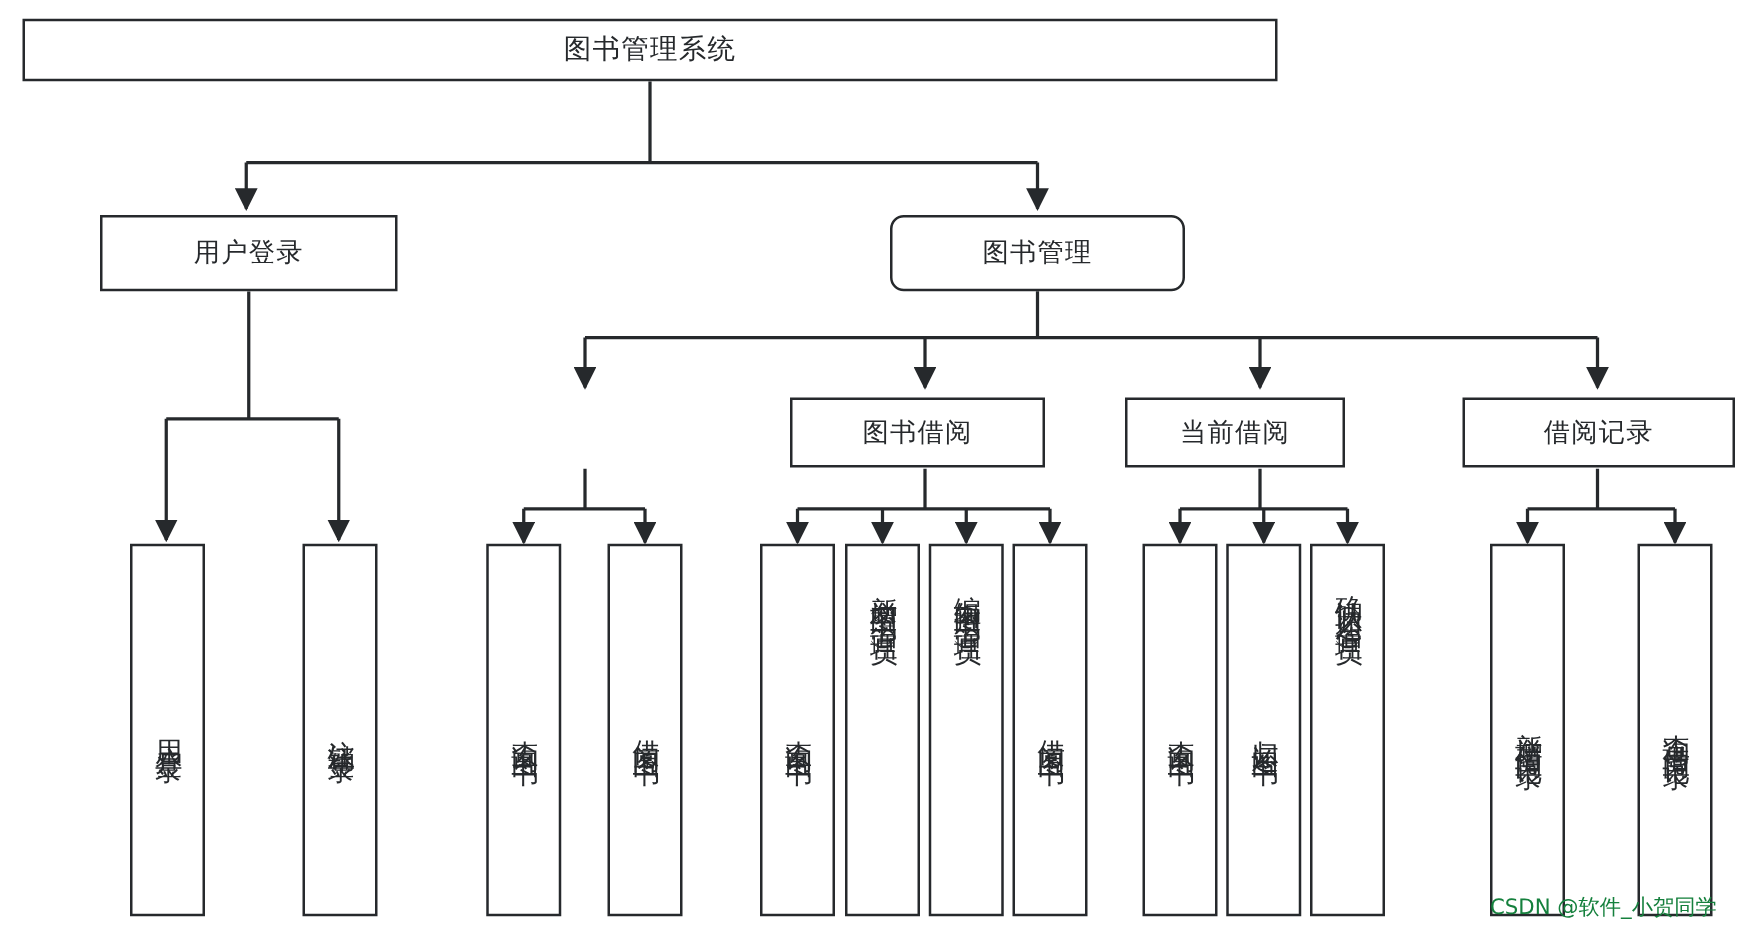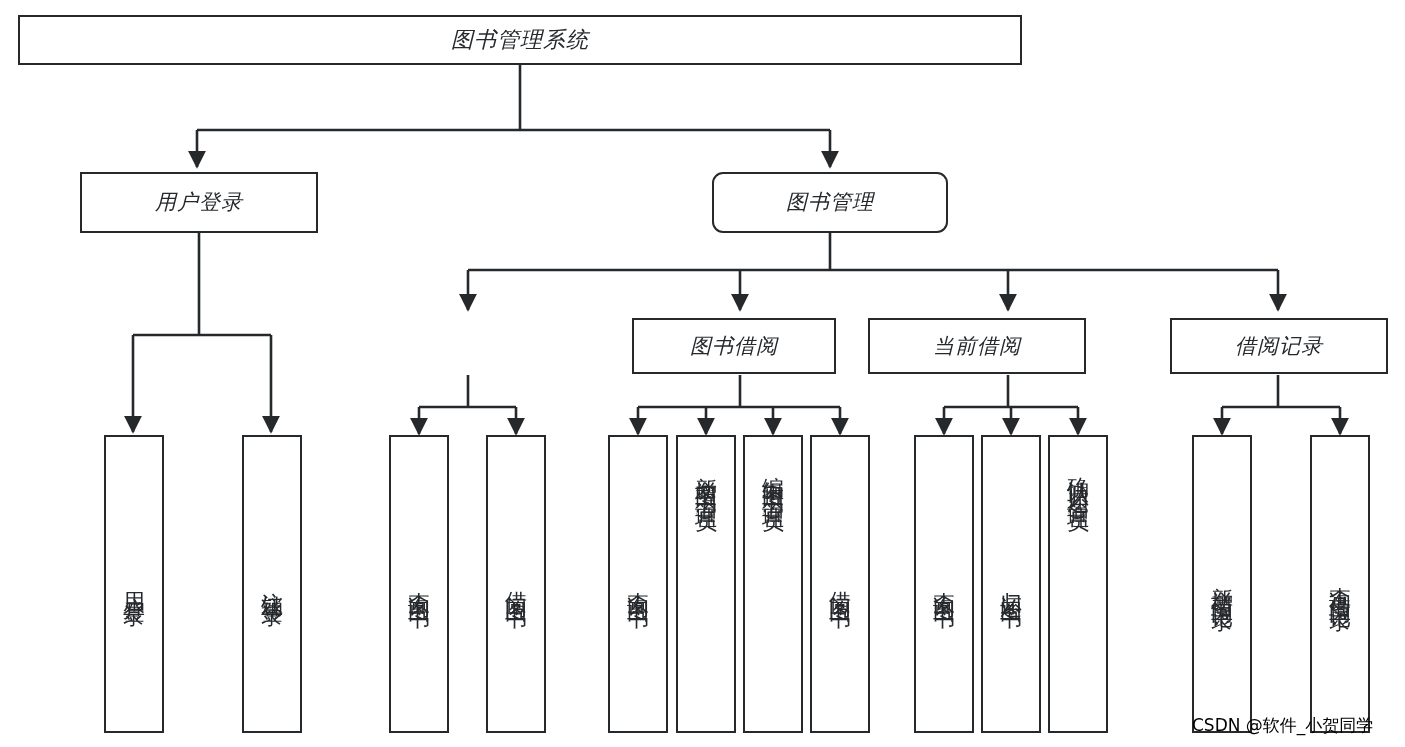--- a/index.html
+++ b/index.html
@@ -38,21 +38,20 @@
     text-align: center;
   }
   .node .lbl {
     display: block;
   }
   
   .node.horiz .lbl {
     font-size: 21px;
     letter-spacing: 1px;
     white-space: nowrap;
-    font-style: italic;
   }
   .node.root .lbl { font-size: 22px; }
   
   .node.vert {
     align-items: flex-start;
     justify-content: center;
     padding-top: 22px;
   }
   .node.vert .lbl {
     writing-mode: vertical-rl;
@@ -64,21 +63,21 @@
   }
   .node.vert.mid {
     align-items: center;
     padding-top: 0;
   }
   .watermark {
     position: absolute;
     left: 1192px;
     top: 714px;
     font-size: 17px;
-    color: #000000;
+    color: #15803d;
     white-space: nowrap;
     font-family: "DejaVu Sans", "Liberation Sans", sans-serif;
   }
 </style>
 </head>
 <body>
 
 <div id="stage">
 
   <svg class="edges" viewBox="0 0 1405 747">
@@ -138,21 +137,21 @@
   <div class="node horiz" style="left:80px; top:172px; width:238px; height:61px;">
     <span class="lbl">用户登录</span>
   </div>
   <div class="node horiz" style="left:712px; top:172px; width:236px; height:61px;border-radius:11px;">
     <span class="lbl">图书管理</span>
   </div>
 
   <div class="node horiz" style="left:632px; top:318px; width:204px; height:56px;">
     <span class="lbl">图书借阅</span>
   </div>
-  <div class="node horiz" style="left:868px; top:318px; width:218px; height:56px;">
+  <div class="node horiz" style="left:900px; top:318px; width:176px; height:56px;">
     <span class="lbl">当前借阅</span>
   </div>
   <div class="node horiz" style="left:1170px; top:318px; width:218px; height:56px;">
     <span class="lbl">借阅记录</span>
   </div>
 
   <div class="node vert mid" style="left:104px; top:435px; width:60px; height:298px;">
     <span class="lbl">用户登录</span>
   </div>
   <div class="node vert mid" style="left:242px; top:435px; width:60px; height:298px;">

